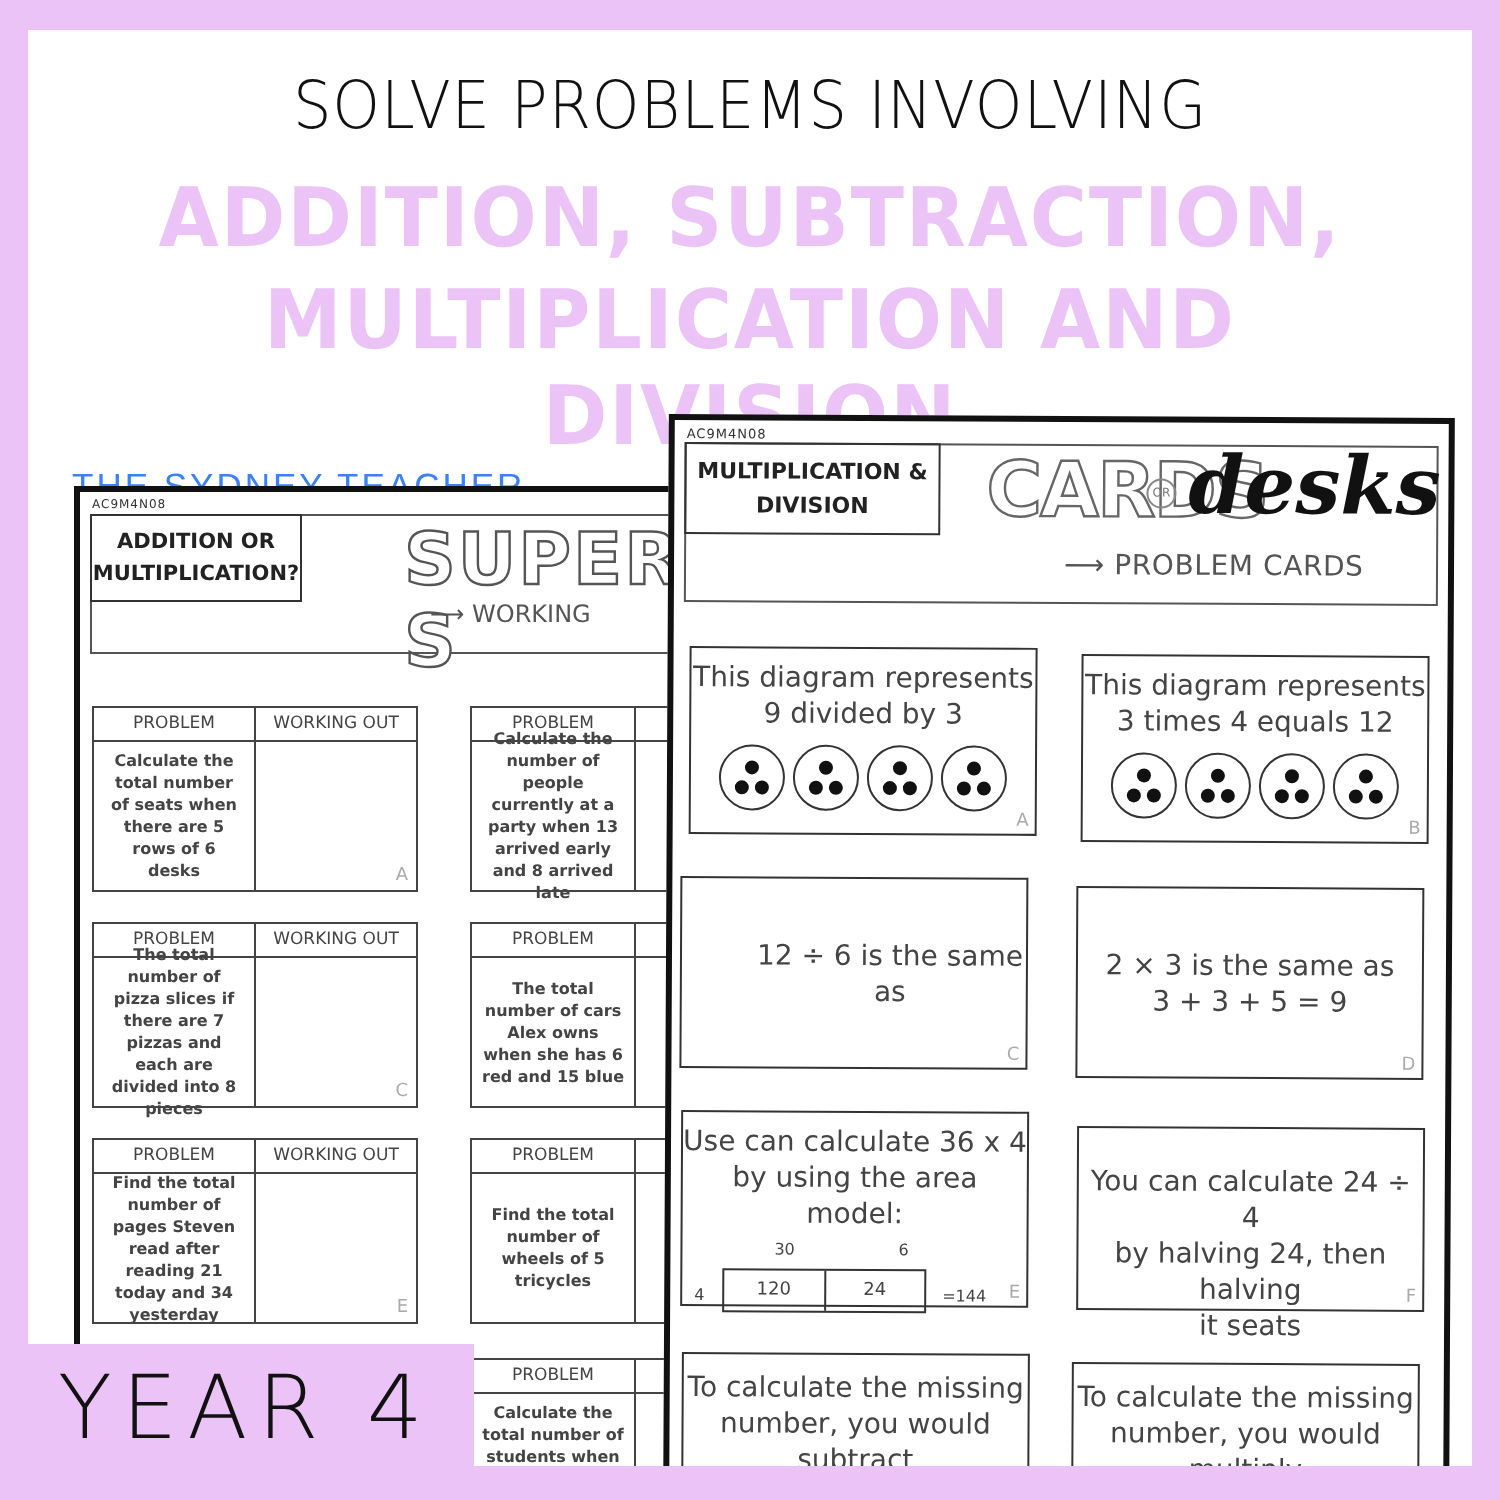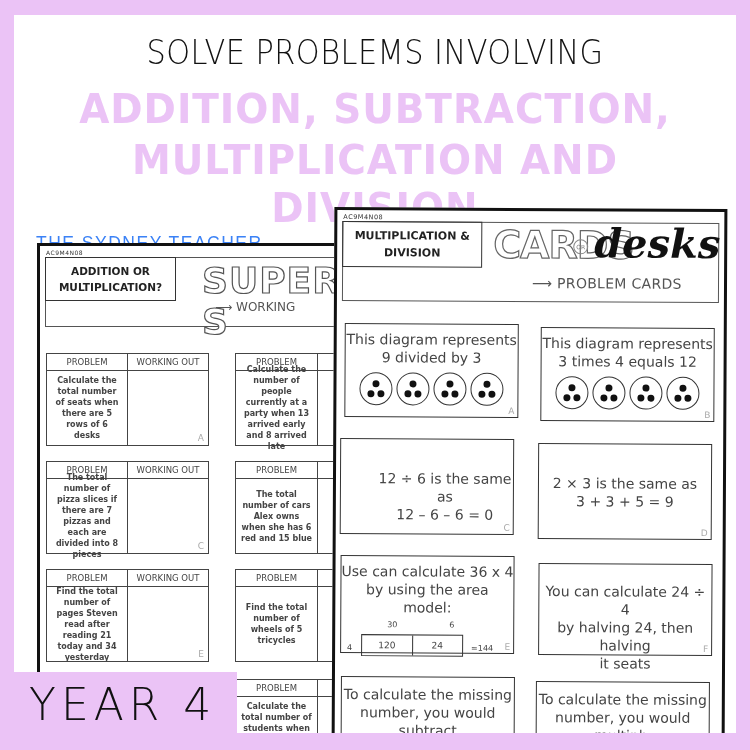--- a/index.html
+++ b/index.html
@@ -9,40 +9,40 @@
   .t1 { position: absolute; left: 0; width: 722px; top: 18px; text-align: center; font-family: "DejaVu Sans", sans-serif; font-weight: 300; font-size: 33px; letter-spacing: 0.5px; color: #111; transform: scaleX(0.92); }
   .t2 { position: absolute; left: 0; width: 722px; text-align: center; font-family: "DejaVu Sans", sans-serif; font-weight: bold; color: #ebc3f6; letter-spacing: 1px; }
   .t2a { top: 70px; font-size: 41px; transform: scaleX(0.95); }
   .t2b { top: 121px; font-size: 41px; transform: scaleX(0.95); }
   .brand { position: absolute; left: 22px; top: 186px; font-family: Liberation Sans, sans-serif; font-size: 17.5px; letter-spacing: 1.5px; color: #3b82f6; margin-top: 32px; }
 
   
   .ws-left { position: absolute; left: 23px; top: 228px; width: 310px; height: 520px; border: 3px solid #111; background: #fff; }
   .ws-left .code { position: absolute; left: 6px; top: 3px; font-size: 6px; color: #333; letter-spacing: .5px; }
   .ws-left .hdr { position: absolute; left: 5px; top: 11px; width: 296px; height: 70px; border: 1px solid #555; }
-  .ws-left .title-box { position: absolute; left: 5px; top: 11px; width: 131px; height: 44px; border: 1.5px solid #333; font-weight: bold; font-size: 10.5px; text-align: center; line-height: 16px; padding-top: 5px; color: #222; }
+  .ws-left .title-box { position: absolute; left: 5px; top: 11px; width: 106px; height: 44px; border: 1.5px solid #333; font-weight: bold; font-size: 10.5px; text-align: center; line-height: 16px; padding-top: 5px; color: #222; }
   .super { position: absolute; left: 162px; top: 14px; font-size: 36px; font-weight: bold; color: #fff; -webkit-text-stroke: 1.2px #555; letter-spacing: 1px; }
   .ws-left .arrow { position: absolute; left: 175px; top: 54px; font-size: 12px; color: #555; }
   .tbl { position: absolute; width: 163px; border: 1px solid #444; background: #fff; }
   .tbl .th { display: flex; height: 17px; border-bottom: 1px solid #444; font-size: 8.5px; color: #444; }
   .tbl .th div { flex: 1; text-align: center; line-height: 17px; }
   .tbl .th div:first-child { border-right: 1px solid #444; }
   .tbl .tb { display: flex; height: 74px; }
   .tbl .tb .p { width: 81px; border-right: 1px solid #444; font-size: 8px; color: #444; text-align: center; display: flex; align-items: center; justify-content: center; padding: 0 5px; line-height: 11px; font-weight: bold; }
   .tbl .tb .w { flex: 1; position: relative; }
   .tbl .tb .w .lt { position: absolute; right: 4px; bottom: 2px; font-size: 9px; color: #aaa; }
   .tbl.narrow { width: 100px; }
   .tbl.narrow .th div:first-child { flex: 0 0 82px; }
   .tbl.narrow .tb .p { width: 82px; }
 
   
   .ws-right { position: absolute; left: 319px; top: 193px; width: 393px; height: 540px; border: 3px solid #111; background: #fff; transform: rotate(0.3deg); }
   .ws-right .code { position: absolute; left: 6px; top: 3px; font-size: 6.5px; color: #333; letter-spacing: .5px; }
   .ws-right .hdr { position: absolute; left: 5px; top: 11px; width: 377px; height: 80px; border: 1px solid #555; }
-  .ws-right .title-box { position: absolute; left: 5px; top: 11px; width: 140px; height: 46px; border: 1.5px solid #333; font-weight: bold; font-size: 11px; text-align: center; line-height: 17px; padding-top: 5px; color: #222; }
+  .ws-right .title-box { position: absolute; left: 5px; top: 11px; width: 128px; height: 46px; border: 1.5px solid #333; font-weight: bold; font-size: 11px; text-align: center; line-height: 17px; padding-top: 5px; color: #222; }
   .true-w { position: absolute; left: 156px; top: 12px; font-size: 38px; font-weight: bold; color: #fff; -webkit-text-stroke: 1.2px #666; letter-spacing: -1px; }
   .or-c { position: absolute; left: 236px; top: 28px; width: 15px; height: 15px; border: 1px solid #888; border-radius: 50%; font-size: 6px; text-align: center; line-height: 13px; color: #777; }
   .false-w { position: absolute; left: 257px; top: 8px; font-family: "DejaVu Serif", serif; font-style: italic; font-weight: bold; font-size: 40px; color: #111; }
   .ws-right .arrow { position: absolute; left: 195px; top: 64px; font-size: 14px; color: #555; letter-spacing: .3px; }
   .card { position: absolute; width: 174px; border: 1.5px solid #333; background: #fff; text-align: center; color: #444; }
   .card .txt { font-size: 14px; line-height: 18px; text-align: center; }
   .card .lt { position: absolute; right: 3px; bottom: 1px; font-size: 9px; color: #aaa; }
   .dots { display: flex; justify-content: center; gap: 4px; margin-top: 6px; }
   .dotc { width: 33px; height: 33px; border: 1.2px solid #333; border-radius: 50%; position: relative; }
   .dotc i { position: absolute; width: 7px; height: 7px; background: #111; border-radius: 50%; }
@@ -225,21 +225,20 @@
             <i></i>
             <i></i>
             <i></i>
           </div>
       </div>
       <span class="lt">B</span>
     </div>
 
     <div class="card" style="left:4px; top:228px; height:96px; padding-top:30px;padding-left:36px;">
       <div class="txt">12 ÷ 6 is the same as</div>
-      <div class="txt">12 – 6 – 6 = 0</div>
       <span class="lt">C</span>
     </div>
     <div class="card" style="left:202px; top:232px; height:96px; padding-top:30px;">
       <div class="txt">2 × 3 is the same as</div>
       <div class="txt">3 + 3 + 5 = 9</div>
       <span class="lt">D</span>
     </div>
 
     <div class="card" style="left:5px; top:345px; height:98px; padding-top:6px;">
       <div class="txt">Use can calculate 36 x 4</div>

